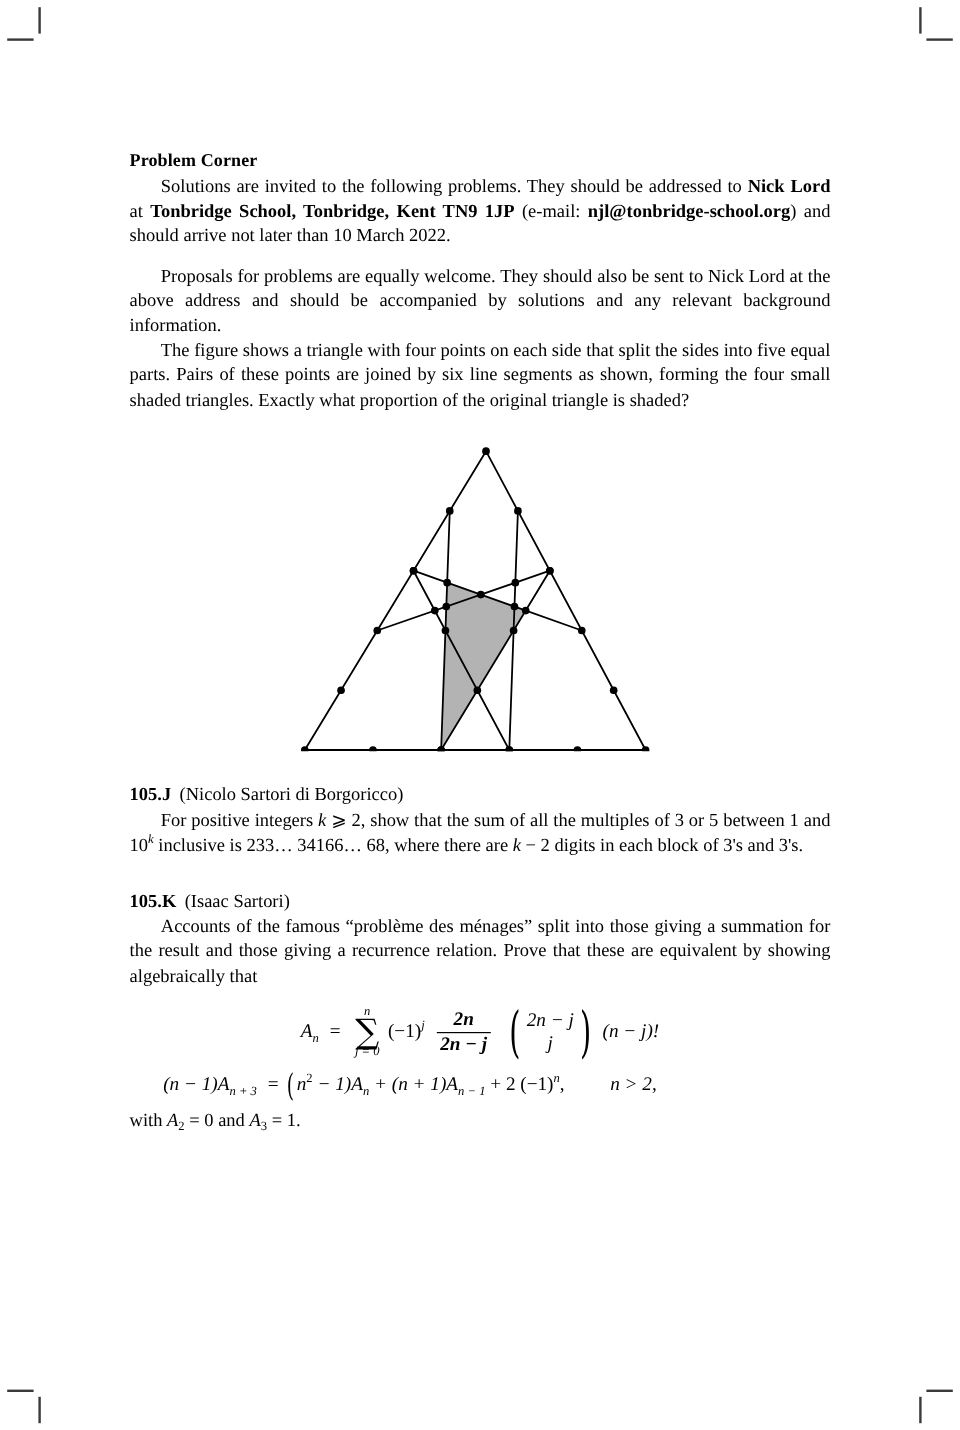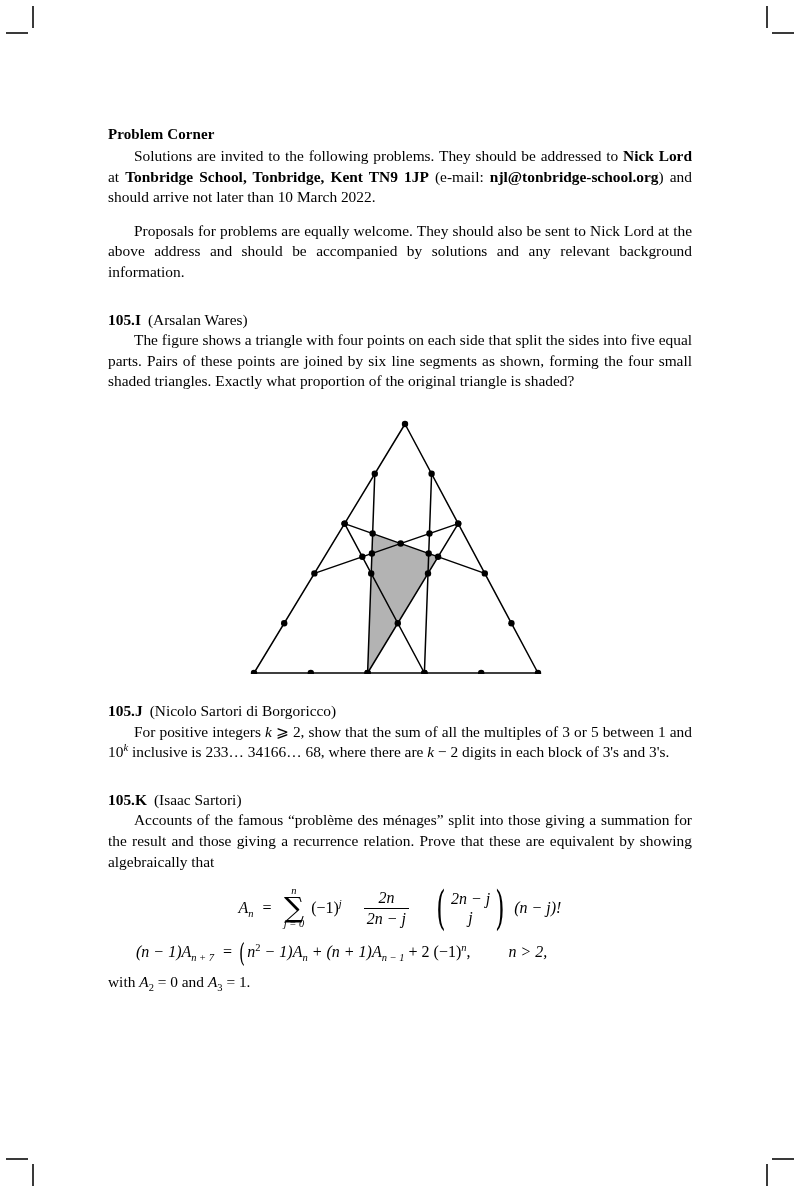--- a/index.html
+++ b/index.html
@@ -80,21 +80,21 @@
     display:inline-flex;flex-direction:column;align-items:center;
     line-height:1;vertical-align:middle;
     margin:0 3px;
   }
   .sum .lim{font-size:10.5px;font-style:italic;}
   .sum .lim.top{margin-bottom:0px;}
   .sum .lim.bot{margin-top:1px;}
   .sum .sig{font-size:28px;line-height:.78;font-family:"DejaVu Serif",serif;}
   .frac{
     display:inline-flex;flex-direction:column;align-items:center;
-    vertical-align:middle;margin:0 18px;line-height:1.12;
+    vertical-align:middle;margin:0 6px;line-height:1.12;font-weight:bold;
   }
   .frac .num{padding:0 3px 1px 3px;}
   .frac .den{padding:1px 3px 0 3px;border-top:1.1px solid #000;}
   .binom{
     display:inline-flex;align-items:center;vertical-align:middle;margin:0 1px;
   }
   .binom .par{
     font-size:46px;line-height:.62;font-weight:300;
     transform:scaleX(.52);display:inline-block;
     font-family:"DejaVu Serif",serif;
@@ -127,23 +127,20 @@
   <div class="crop h" style="left:772px; top:1158px;"></div>
 
   <div class="content">
 
     <h1 class="title">Problem Corner</h1>
 
     <p class="indent"><span>Solutions are invited to the following problems.  They should be addressed to </span><span class="b">Nick Lord</span><span> at </span><span class="b">Tonbridge School, Tonbridge, Kent TN9 1JP</span><span> (e-mail: </span><span class="b">njl@tonbridge-school.org</span><span>) and should arrive not later than 10 March 2022.</span></p>
 
     <p class="indent gap">Proposals for problems are equally welcome.  They should also be sent to Nick Lord at the above address and should be accompanied by solutions and any relevant background information.</p>
 
-    <div class="prob-head">
-      <span class="lbl">105.I</span><span class="who">(Arsalan Wares)</span>
-    </div>
     <p class="indent">The figure shows a triangle with four points on each side that split the sides into five equal parts.  Pairs of these points are joined by six line segments as shown, forming the four small shaded triangles.  Exactly what proportion of the original triangle is shaded?</p>
 
     <div class="figwrap">
       <svg width="584" height="268" viewBox="0 0 584 268">
         <g id="fig">
             <polygon points="264.64,127.56 330.07,150.80 259.60,267.00" fill="#b3b3b3" stroke="none"></polygon>
             <polygon points="292.68,137.52 263.92,147.48 264.64,127.56" fill="#b3b3b3" stroke="none"></polygon>
             <polygon points="263.20,167.40 289.80,217.20 259.60,267.00" fill="#b3b3b3" stroke="none"></polygon>
             <polygon points="320.00,167.40 320.72,147.48 330.07,150.80" fill="#b3b3b3" stroke="none"></polygon>
             <polygon points="297.00,18.00 146.00,267.00 430.00,267.00" fill="none" stroke="#000000" stroke-width="1.5" stroke-linejoin="round"></polygon>
@@ -217,21 +214,21 @@
             <span class="mi">j</span>
           </span>
           <span class="par">)</span>
         </span>
         <span class="mi">(n − j)!</span>
       </span>
     </div>
 
 
     <div class="math-line">
-      <span class="mi">(n − 1)</span><span class="mi">A</span><sub class="sb">n + 7</sub>
+      <span class="mi">(n − 1)</span><span class="mi">A</span><sub class="sb">n + 3</sub>
       <span class="op">=</span><span class="bigpar">(</span><span class="mi">n</span><sup class="exn">2</sup><span class="mi"> − 1)</span><span class="mi">A</span><sub class="sb">n</sub>
       <span class="mi">+ (n + 1)</span><span class="mi">A</span><sub class="sb">n − 1</sub>
       <span>+ 2 (−1)</span><sup class="ex">n</sup><span>,</span>
       <span style="display:inline-block;width:34px;"></span><span class="mi">n &gt; 2,</span>
     </div>
 
     <p style="margin-top:10px;"><span>with </span><span class="mi">A</span><sub class="sbn">2</sub><span> = 0 and </span><span class="mi">A</span><sub class="sbn">3</sub><span> = 1.</span></p>
 
   </div>
 </div>

